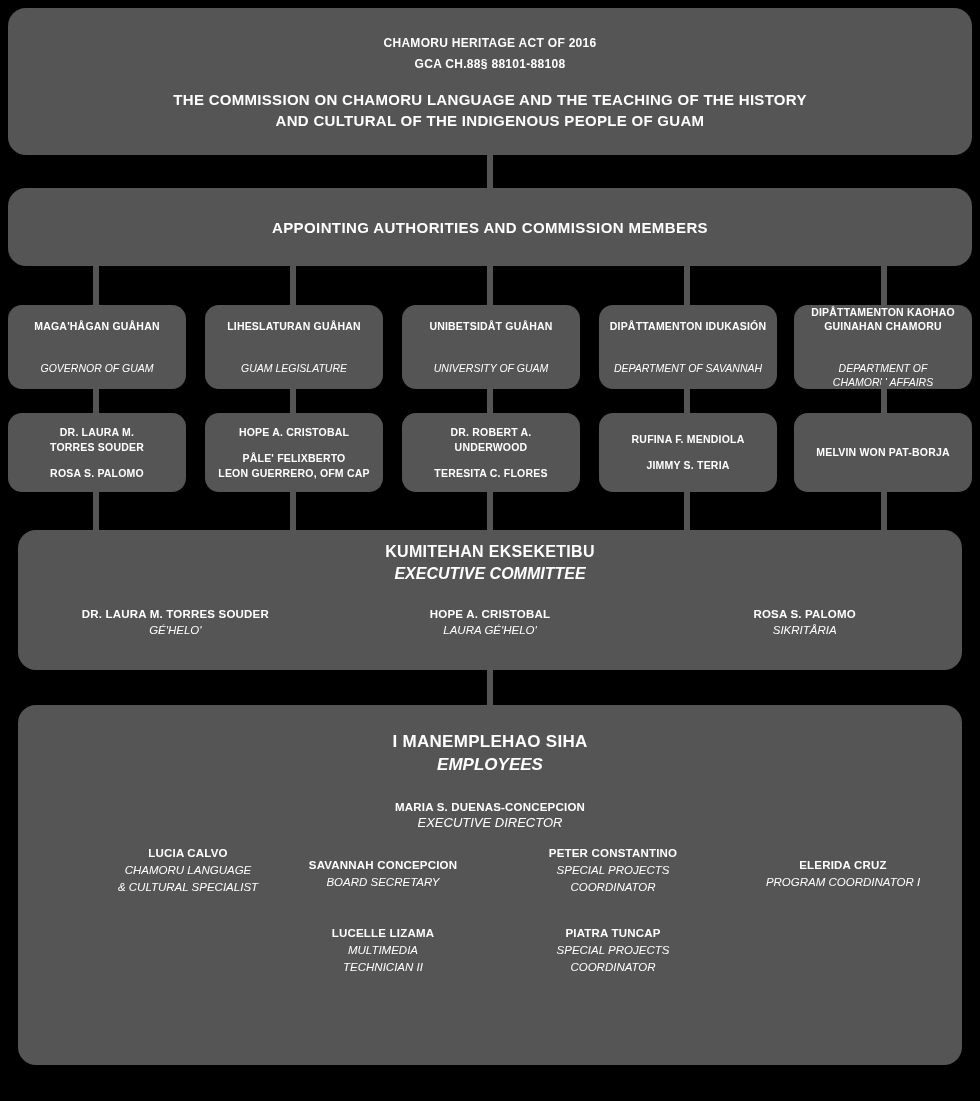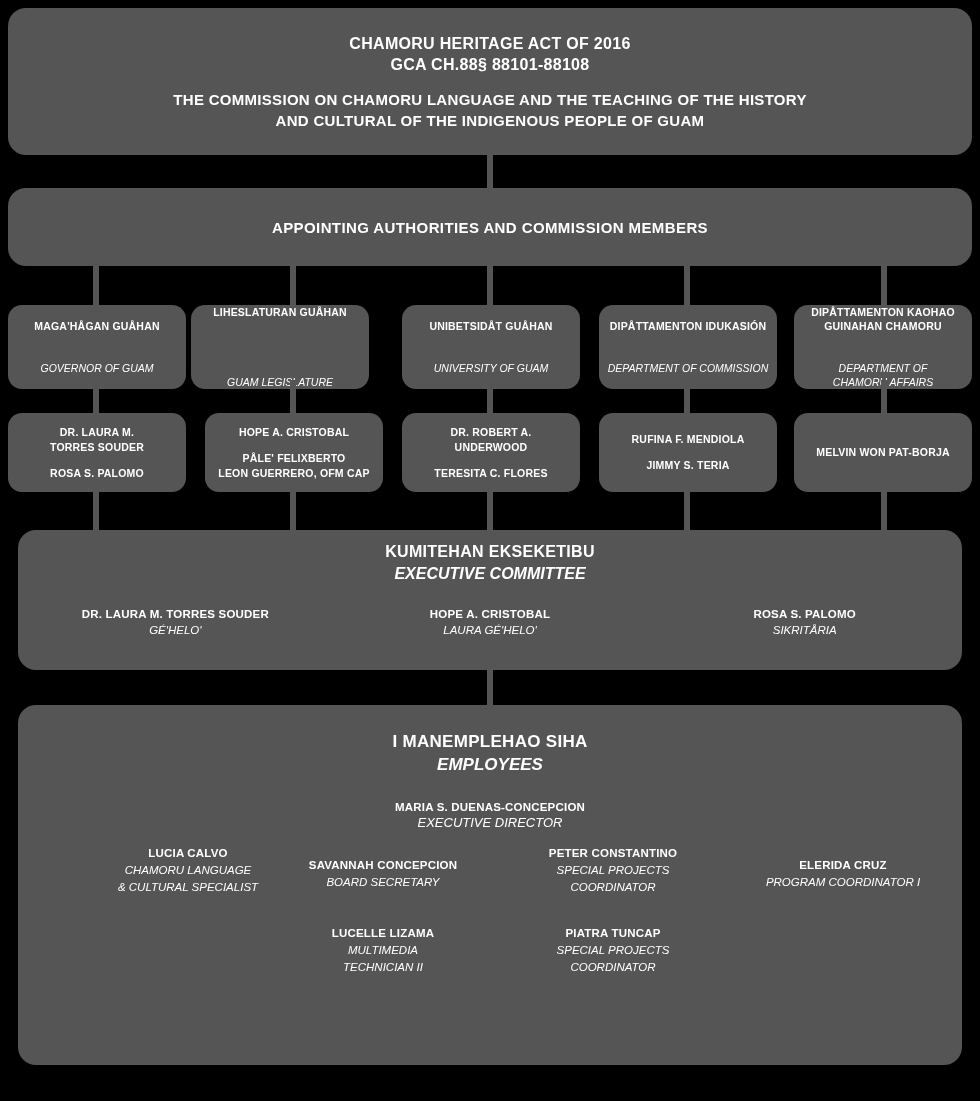--- a/index.html
+++ b/index.html
@@ -36,21 +36,21 @@
   }
   .name {
     font-weight: bold;
     letter-spacing: 0.2px;
   }
   .role {
     font-style: italic;
   }
   .t-head {
     font-weight: bold;
-    font-size: 16px;
+    font-size: 12px;
     line-height: 21px;
     letter-spacing: 0.3px;
   }
   .t-sub {
     font-weight: bold;
     font-size: 15px;
     line-height: 21px;
     letter-spacing: 0.3px;
   }
   
@@ -157,31 +157,31 @@
   <div class="connector" style="left:93px;  top:266px; width:6px; height:39px;"></div>
   <div class="connector" style="left:290px; top:266px; width:6px; height:39px;"></div>
   <div class="connector" style="left:487px; top:266px; width:6px; height:39px;"></div>
   <div class="connector" style="left:684px; top:266px; width:6px; height:39px;"></div>
   <div class="connector" style="left:881px; top:266px; width:6px; height:39px;"></div>
 
   <div class="node agency" style="left:8px;   width:178px;">
     <div class="name">MAGA'HÅGAN GUÅHAN</div>
     <div class="role">GOVERNOR OF GUAM</div>
   </div>
-  <div class="node agency" style="left:191px; width:178px;justify-content:space-between;">
+  <div class="node agency" style="left:205px; width:178px;">
     <div class="name">LIHESLATURAN GUÅHAN</div>
     <div class="role">GUAM LEGISLATURE</div>
   </div>
   <div class="node agency" style="left:402px; width:178px;">
     <div class="name">UNIBETSIDÅT GUÅHAN</div>
     <div class="role">UNIVERSITY OF GUAM</div>
   </div>
   <div class="node agency" style="left:599px; width:178px;">
     <div class="name">DIPÅTTAMENTON IDUKASIÓN</div>
-    <div class="role">DEPARTMENT OF COMMISSION</div>
+    <div class="role">DEPARTMENT OF SAVANNAH</div>
   </div>
   <div class="node agency" style="left:794px; width:178px;">
     <div class="name">DIPÅTTAMENTON KAOHAO<br>GUINAHAN CHAMORU</div>
     <div class="role">DEPARTMENT OF<br>CHAMORU AFFAIRS</div>
   </div>
 
   <div class="connector" style="left:93px;  top:380px; width:6px; height:33px;"></div>
   <div class="connector" style="left:290px; top:380px; width:6px; height:33px;"></div>
   <div class="connector" style="left:487px; top:380px; width:6px; height:33px;"></div>
   <div class="connector" style="left:684px; top:380px; width:6px; height:33px;"></div>

